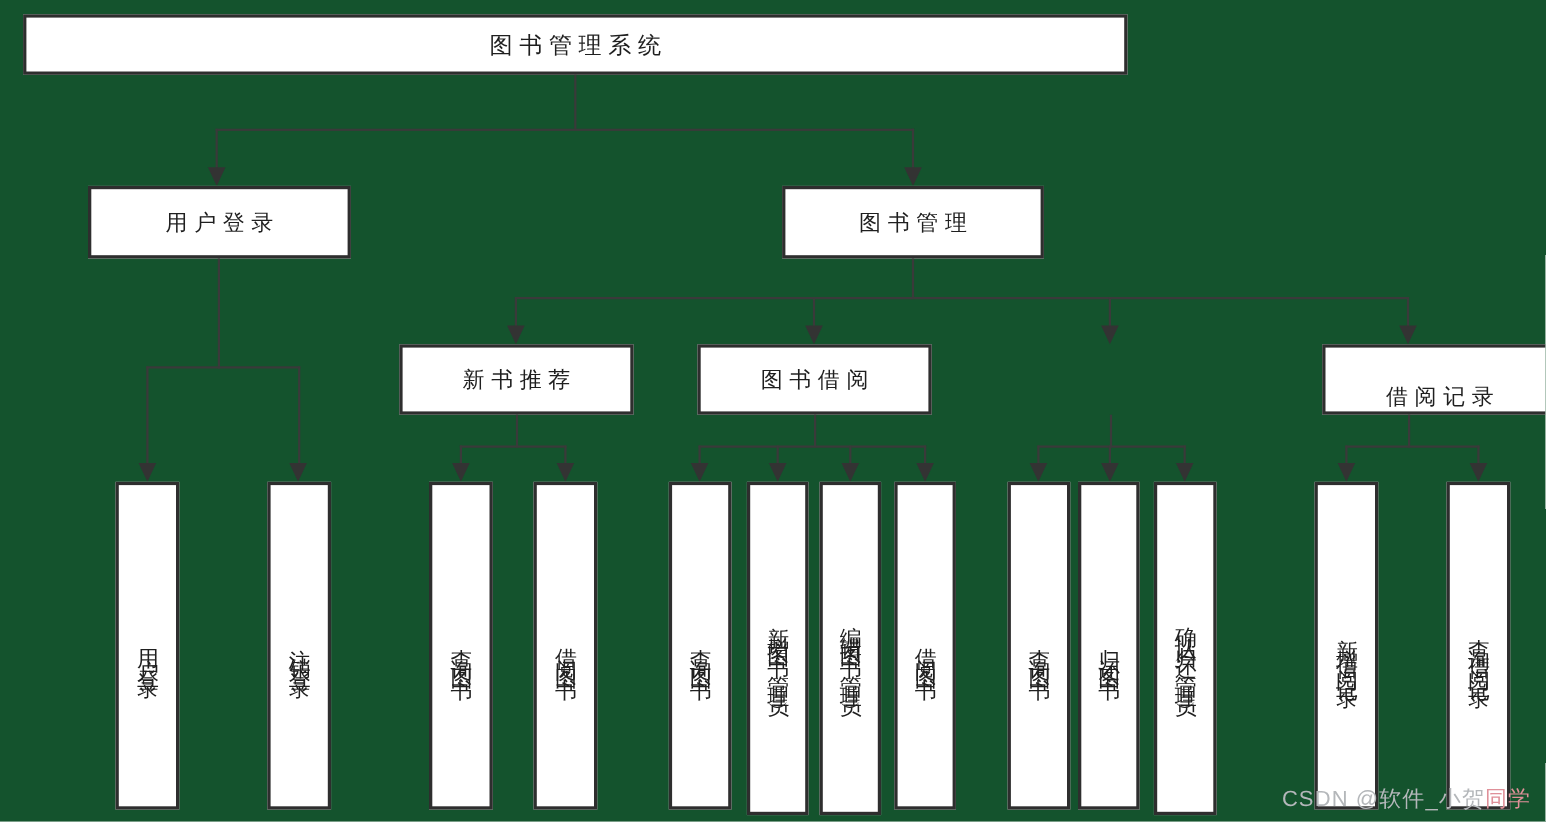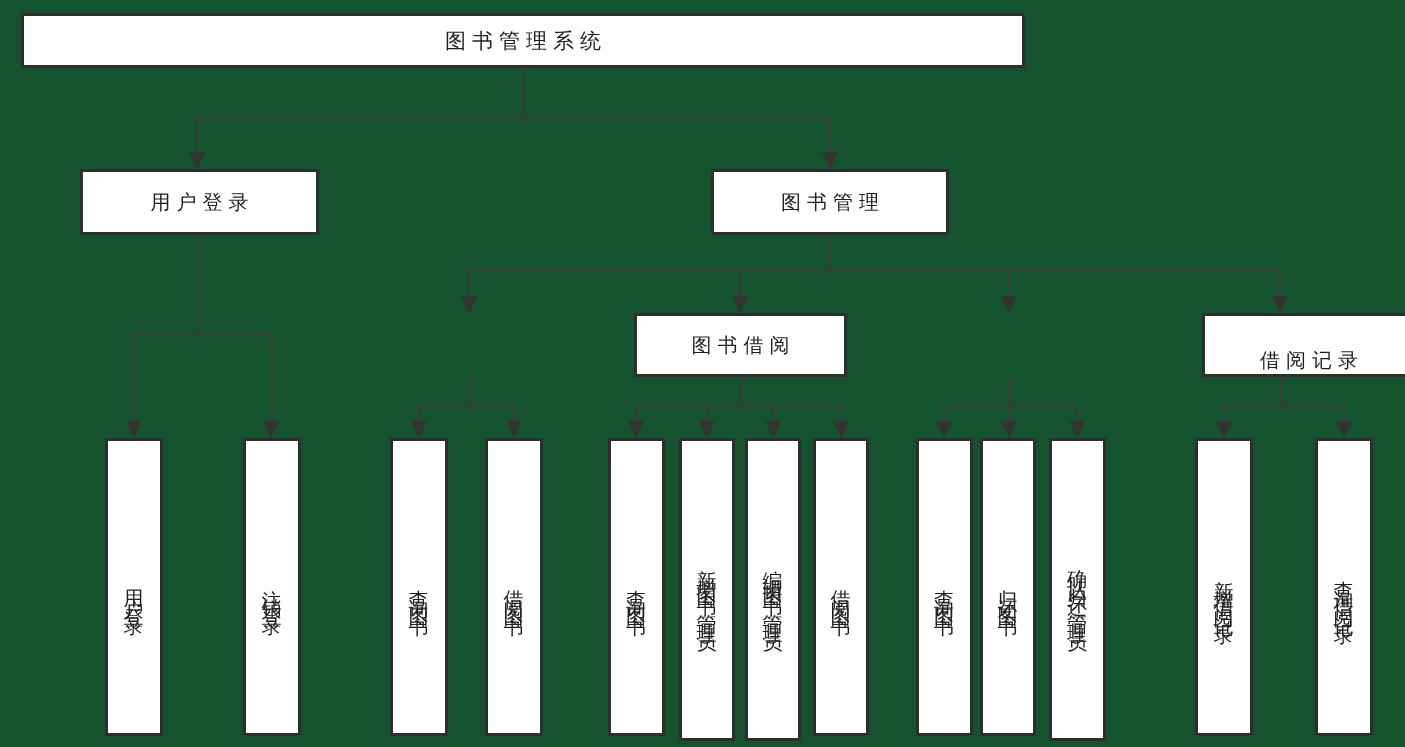--- a/index.html
+++ b/index.html
@@ -88,20 +88,23 @@
   <div class="line" style="left:468px;top:270px;width:813px;height:2px;"></div>
   <div class="line" style="left:468px;top:270px;width:2px;height:28px;"></div>
   <div class="arrow" style="left:461px;top:296px;"></div>
   <div class="line" style="left:739px;top:270px;width:2px;height:28px;"></div>
   <div class="arrow" style="left:732px;top:296px;"></div>
   <div class="line" style="left:1008px;top:270px;width:2px;height:28px;"></div>
   <div class="arrow" style="left:1001px;top:296px;"></div>
   <div class="line" style="left:1279px;top:270px;width:2px;height:28px;"></div>
   <div class="arrow" style="left:1272px;top:296px;"></div>
 
+  <div class="box" style="left:363px;top:313px;width:213px;height:64px;">
+    <span class="hlabel">新书推荐</span>
+  </div>
   <div class="box" style="left:634px;top:313px;width:213px;height:64px;">
     <span class="hlabel">图书借阅</span>
   </div>
   <div class="box" style="left:1202px;top:313px;width:214px;height:64px;align-items:flex-end;">
     <span class="hlabel">借阅记录</span>
   </div>
 
   <div class="line" style="left:469px;top:377px;width:2px;height:30px;"></div>
   <div class="line" style="left:418px;top:405px;width:97px;height:2px;"></div>
   <div class="line" style="left:418px;top:405px;width:2px;height:17px;"></div>
@@ -173,14 +176,15 @@
     <span class="vtext">确认归还（管理员）</span>
   </div>
 
   <div class="box" style="left:1195px;top:438px;width:58px;height:298px;">
     <span class="vtext">新增借阅记录</span>
   </div>
   <div class="box" style="left:1315px;top:438px;width:58px;height:298px;">
     <span class="vtext">查询借阅记录</span>
   </div>
 
+  <div class="watermark"><span>CSDN @软件_小贺</span><span class="accent">同学</span></div>
 
 </div>
 
 </body></html>

